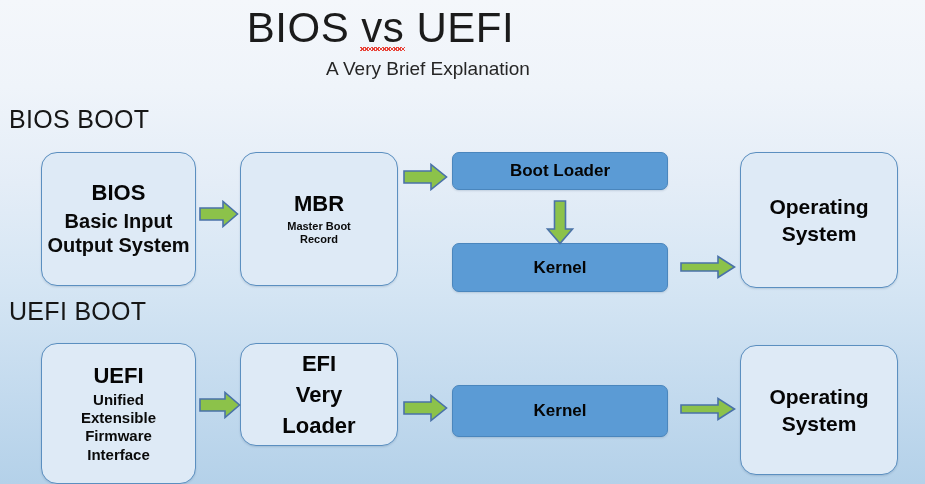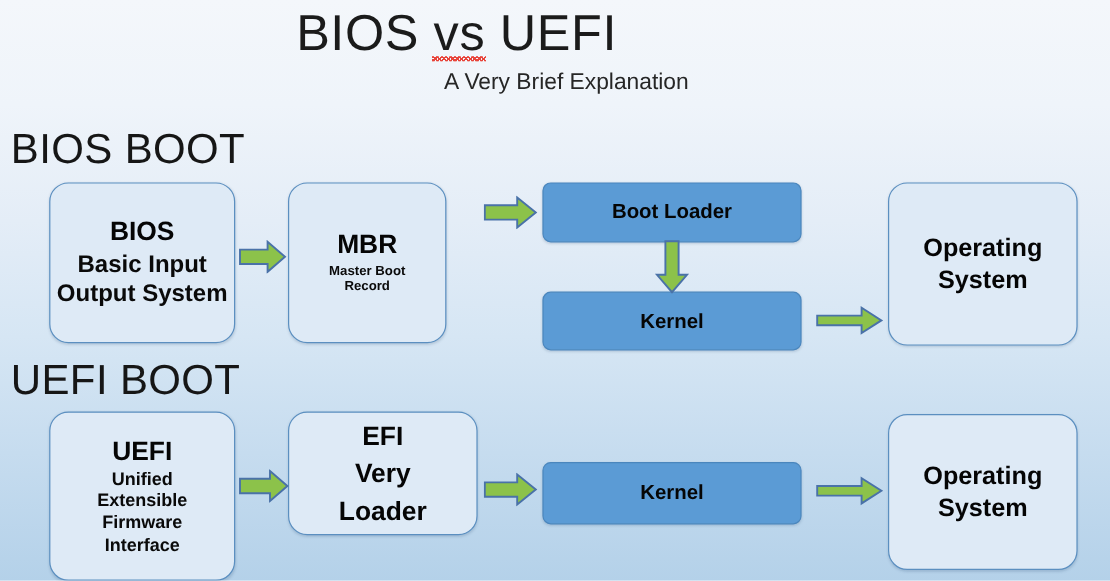--- a/index.html
+++ b/index.html
@@ -59,27 +59,26 @@
   }
   .subtitle {
     position: absolute;
     left: 0;
     top: 58px;
     width: 856px;
     text-align: center;
     font-size: 19px;
     font-weight: 400;
     color: #262626;
-    padding-left: 44px;
   }
 
   
   .section-head {
     position: absolute;
-    font-size: 35px;
+    font-size: 25px;
     font-weight: 300;
     color: #161616;
     letter-spacing: 0.3px;
     white-space: nowrap;
   }
   #head-bios { left: 9px; top: 105px; }
   #head-uefi { left: 9px; top: 297px; }
 
   
   .box {
@@ -112,25 +111,25 @@
     font-weight: bold;
     color: #0a0a0a;
     line-height: 1.22;
   }
 
   
   #box-bios      { left: 41px;  top: 152px; width: 155px; height: 134px; }
   #box-bios .line-main { font-size: 22px; margin-bottom: 3px; }
   #box-bios .line-sub  { font-size: 20px; }
 
-  #box-mbr       { left: 240px; top: 152px; width: 132px; height: 134px; }
+  #box-mbr       { left: 240px; top: 152px; width: 158px; height: 134px; }
   #box-mbr .line-main { font-size: 22px; margin-bottom: 3px; }
   #box-mbr .line-sub  { font-size: 11px; }
 
-  #box-bootloader { left: 452px; top: 152px; width: 216px; height: 50px; }
+  #box-bootloader { left: 452px; top: 152px; width: 216px; height: 38px; }
   #box-bootloader .line-main { font-size: 17px; }
 
   #box-kernel1   { left: 452px; top: 243px; width: 216px; height: 49px; }
   #box-kernel1 .line-main { font-size: 17px; }
 
   #box-os1       { left: 740px; top: 152px; width: 158px; height: 136px; }
   #box-os1 .line-main { font-size: 21px; line-height: 1.3; }
 
   
   #box-uefi      { left: 41px;  top: 343px; width: 155px; height: 141px; }

